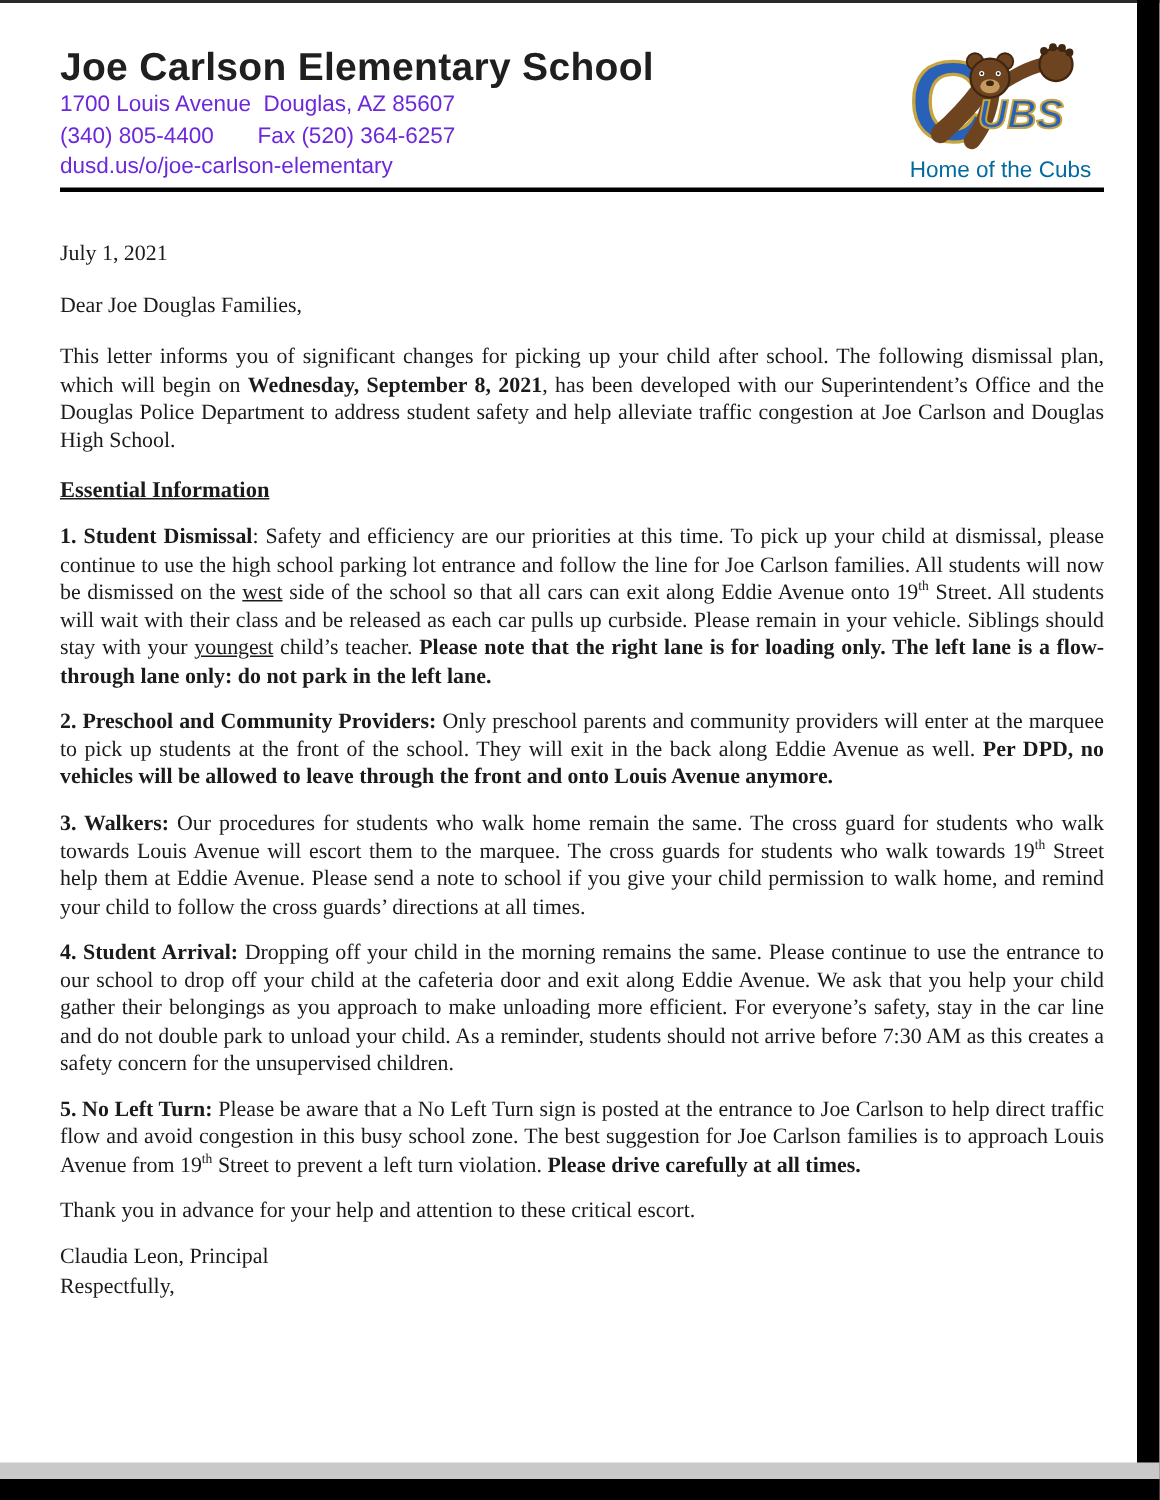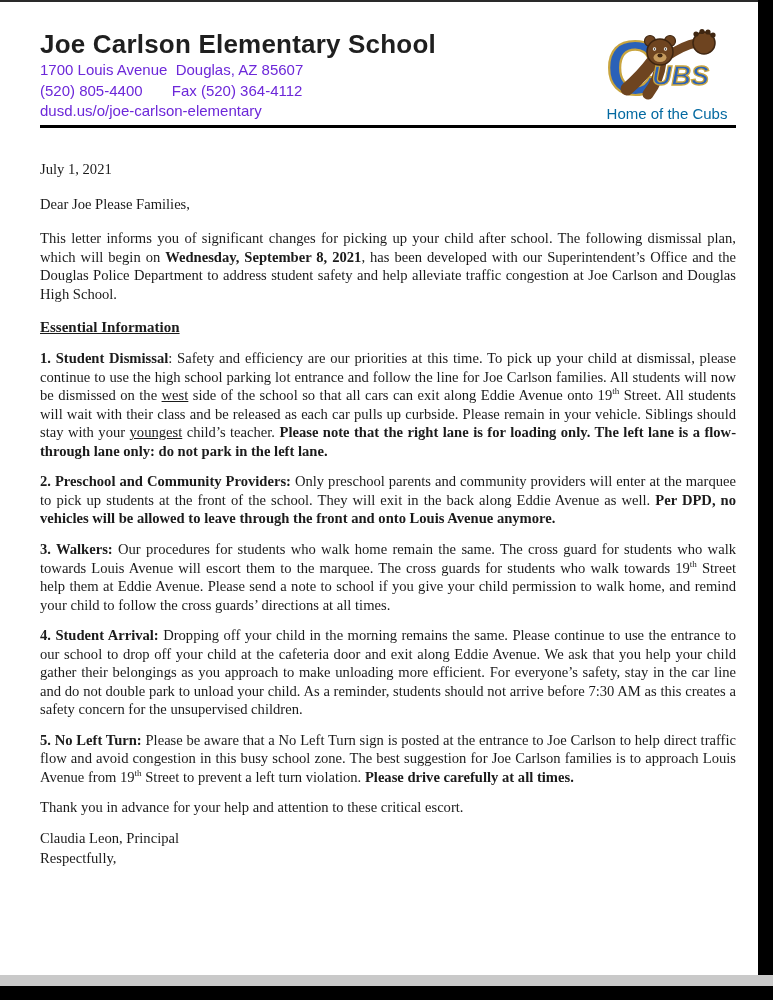--- a/index.html
+++ b/index.html
@@ -47,21 +47,21 @@
 </style>
 </head>
 <body>
 
 <div class="page">
 
   <div class="header">
     <div>
       <div class="school-name">Joe Carlson Elementary School</div>
       <div class="hdr-line">1700 Louis Avenue  Douglas, AZ 85607</div>
-      <div class="hdr-line">(520) 805-4400       Fax (520) 364-4112</div>
+      <div class="hdr-line">(340) 805-4400       Fax (520) 364-6257</div>
       <div class="hdr-line">dusd.us/o/joe-carlson-elementary</div>
     </div>
     <div class="logo-box">
       <svg width="126" height="76" viewBox="0 0 126 76" aria-hidden="true">
 
         <text class="c-letter" x="2" y="66" font-size="76" fill="var(--logo-blue)" stroke="var(--logo-gold)" stroke-width="2.2">C</text>
 
         <path d="M50,32 Q38,48 23,61" stroke="var(--bear-brown)" stroke-width="13" stroke-linecap="round" fill="none"></path>
         <path d="M57,34 Q55,52 44,66" stroke="var(--bear-brown)" stroke-width="11" stroke-linecap="round" fill="none"></path>
         <path d="M62,29 Q80,17 92,15" stroke="var(--bear-brown)" stroke-width="9" stroke-linecap="round" fill="none"></path>
@@ -87,21 +87,21 @@
           <circle cx="50.5" cy="21" r="0.8" fill="#000"></circle>
           <circle cx="61.5" cy="21" r="0.8" fill="#000"></circle>
         </g>
       </svg>
       <div class="tagline">Home of the Cubs</div>
     </div>
   </div>
 
   <div class="letter">
     <p class="no-just" style="margin-bottom:16px;">July 1, 2021</p>
-    <p class="no-just" style="margin-bottom:16px;">Dear Joe Please Families,</p>
+    <p class="no-just" style="margin-bottom:16px;">Dear Joe Douglas Families,</p>
 
     <p><span>This letter informs you of significant changes for picking up your child after school.  The following dismissal plan, which will begin on </span><span style="font-weight: bold;">Wednesday, September 8, 2021</span><span>, has been developed with our Superintendent’s Office and the Douglas Police Department to address student safety and help alleviate traffic congestion at Joe Carlson and Douglas High School.</span></p>
 
     <div class="sec-heading">Essential Information</div>
 
     <p><span style="font-weight: bold;">1. Student Dismissal</span><span>:  Safety and efficiency are our priorities at this time.  To pick up your child at dismissal, please continue to use the high school parking lot entrance and follow the line for Joe Carlson families.  All students will now be dismissed on the </span><span style="text-decoration: underline;">west</span><span> side of the school so that all cars can exit along Eddie Avenue onto 19</span><sup>th</sup><span> Street.  All students will wait with their class and be released as each car pulls up curbside.  Please remain in your vehicle.  Siblings should stay with your </span><span style="text-decoration: underline;">youngest</span><span> child’s teacher.  </span><span style="font-weight: bold;">Please note that the right lane is for loading only.  The left lane is a flow-through lane only:  do not park in the left lane.</span></p>
     <p><span style="font-weight: bold;">2.  Preschool and Community Providers:</span><span>  Only preschool parents and community providers will enter at the marquee to pick up students at the front of the school. They will exit in the back along Eddie Avenue as well. </span><span style="font-weight: bold;">Per DPD, no vehicles will be allowed to leave through the front and onto Louis Avenue anymore.</span></p>
     <p><span style="font-weight: bold;">3. Walkers:</span><span>  Our procedures for students who walk home remain the same.  The cross guard for students who walk towards Louis Avenue will escort them to the marquee.  The cross guards for students who walk towards 19</span><sup>th</sup><span> Street help them at Eddie Avenue.  Please send a note to school if you give your child permission to walk home, and remind your child to follow the cross guards’ directions at all times.</span></p>
     <p><span style="font-weight: bold;">4.  Student Arrival:</span><span>  Dropping off your child in the morning remains the same.  Please continue to use the entrance to our school to drop off your child at the cafeteria door and exit along Eddie Avenue.  We ask that you help your child gather their belongings as you approach to make unloading more efficient.  For everyone’s safety, stay in the car line and do not double park to unload your child.  As a reminder, students should not arrive before 7:30 AM as this creates a safety concern for the unsupervised children.</span></p>
     <p><span style="font-weight: bold;">5.  No Left Turn:</span><span>  Please be aware that a No Left Turn sign is posted at the entrance to Joe Carlson to help direct traffic flow and avoid congestion in this busy school zone.  The best suggestion for Joe Carlson families is to approach Louis Avenue from 19</span><sup>th</sup><span> Street to prevent a left turn violation.  </span><span style="font-weight: bold;">Please drive carefully at all times.</span></p>

